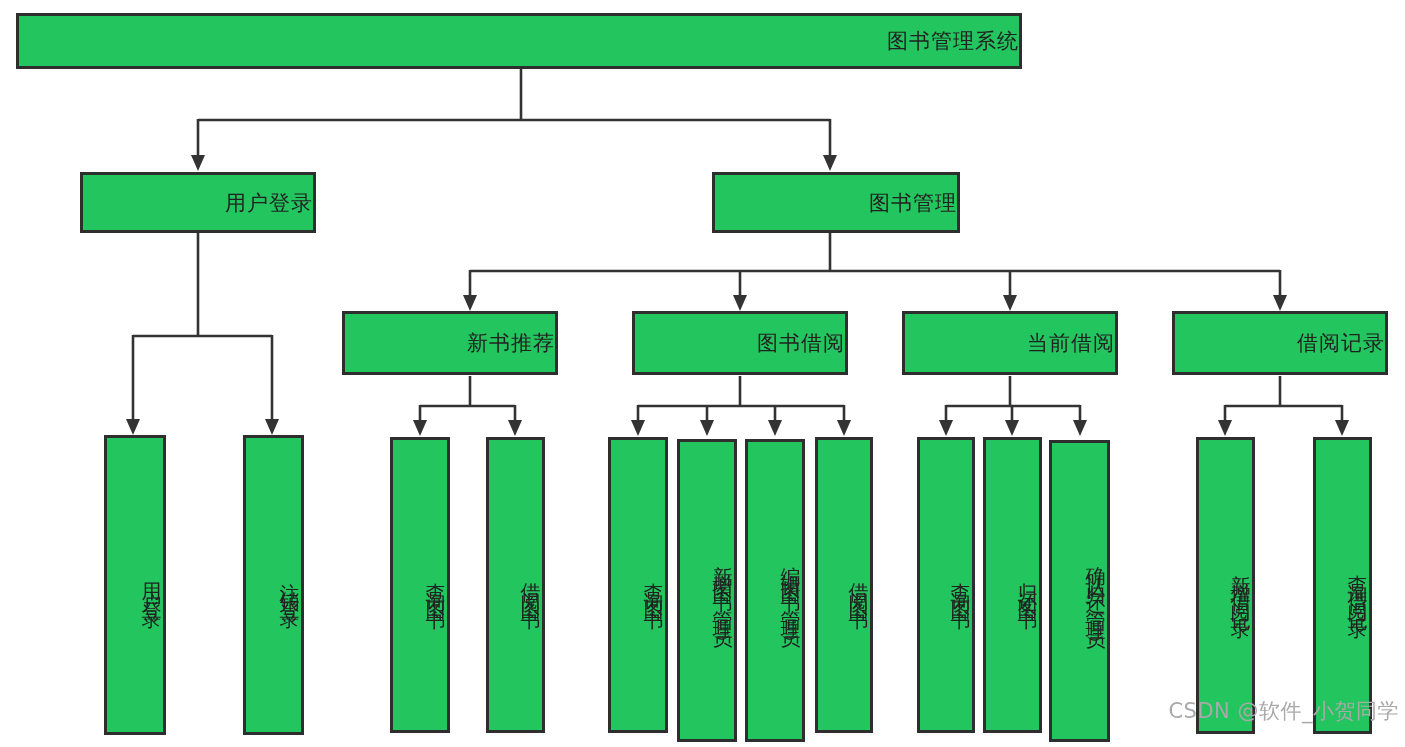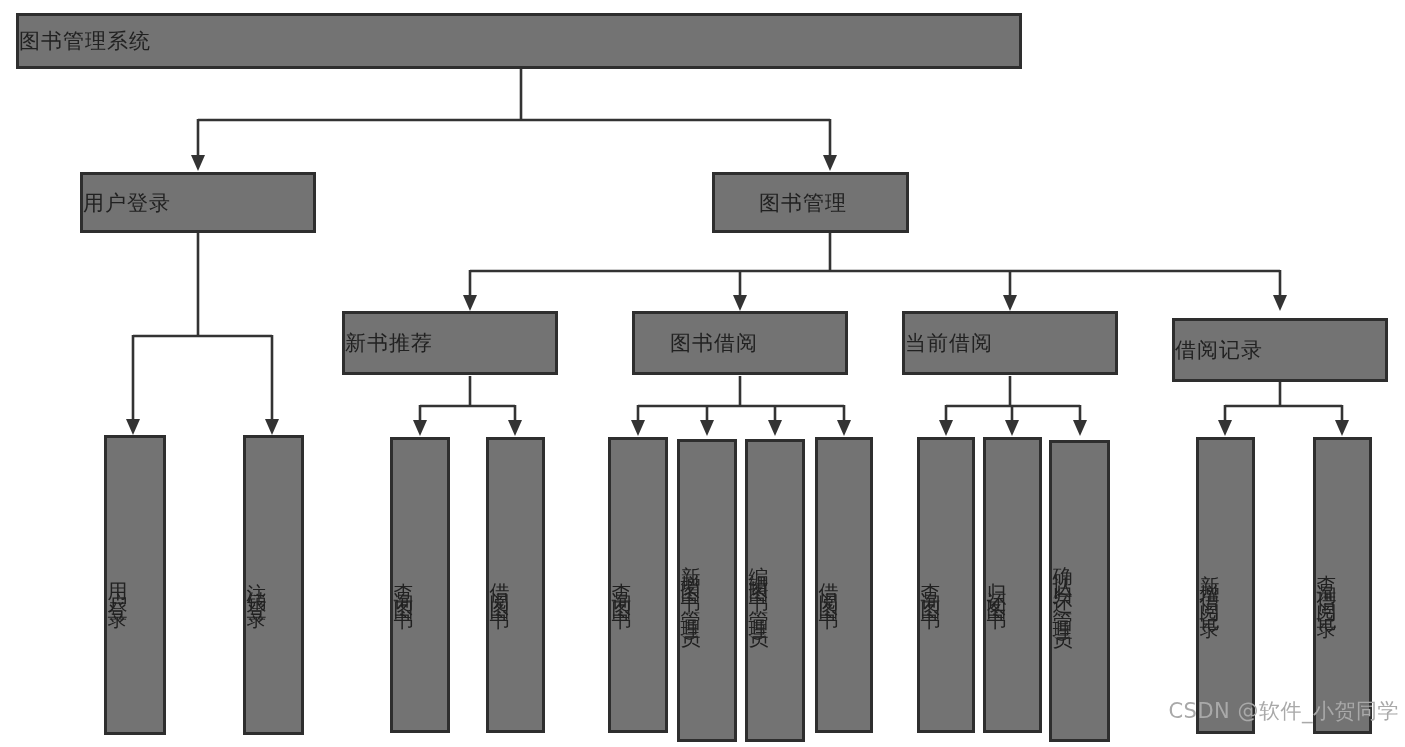--- a/index.html
+++ b/index.html
@@ -4,23 +4,23 @@
 <style>
   html,body { margin:0; padding:0; background:#fff; }
   .canvas {
     position:relative; width:1405px; height:747px; background:var(--background,#fff);
     font-family:"DejaVu Sans","Liberation Sans",sans-serif; overflow:hidden;
   }
   .edges { position:absolute; left:0; top:0; z-index:1; }
   .edges path { stroke:var(--line,#333333); stroke-width:2.6; fill:none; }
   .edges polygon { fill:var(--line,#333333); stroke:none; }
   .box {
-    position:absolute; box-sizing:border-box; background:#737373;
+    position:absolute; box-sizing:border-box; background:#22c55e;
     border:3px solid var(--border,#2e2e2e); color:var(--text,#212121);
-    display:flex; align-items:center; justify-content:flex-start; z-index:2;
+    display:flex; align-items:center; justify-content:flex-end; z-index:2;
   }
   .hbox { font-size:21px; letter-spacing:1px; }
   .vbox { font-size:20px; }
   .vbox .vtext {
     writing-mode:vertical-rl; line-height:1.1; letter-spacing:9px;
     display:block; text-align:center;
   }
   .watermark {
     position:absolute; right:6px; bottom:22px; z-index:3;
     color:var(--watermark,#a9a9a9); font-size:21px; letter-spacing:0.5px;
@@ -101,34 +101,34 @@
     </g>
   </svg>
 
   <div class="box hbox" style="left:16px; top:13px; width:1006px; height:56px;">
     <span>图书管理系统</span>
   </div>
 
   <div class="box hbox" style="left:80px; top:172px; width:236px; height:61px;">
     <span>用户登录</span>
   </div>
-  <div class="box hbox" style="left:712px; top:172px; width:197px; height:61px;padding-left:44px;">
+  <div class="box hbox" style="left:712px; top:172px; width:248px; height:61px;padding-left:44px;">
     <span>图书管理</span>
   </div>
 
   <div class="box hbox" style="left:342px; top:311px; width:216px; height:64px;">
     <span>新书推荐</span>
   </div>
   <div class="box hbox" style="left:632px; top:311px; width:216px; height:64px;padding-left:35px;">
     <span>图书借阅</span>
   </div>
   <div class="box hbox" style="left:902px; top:311px; width:216px; height:64px;">
     <span>当前借阅</span>
   </div>
-  <div class="box hbox" style="left:1172px; top:311px; width:216px; height:64px;margin-top:7px;">
+  <div class="box hbox" style="left:1172px; top:311px; width:216px; height:64px;">
     <span>借阅记录</span>
   </div>
 
   <div class="box vbox" style="left:104px; top:435px; width:62px; height:300px;">
     <span class="vtext">用户登录</span>
   </div>
   <div class="box vbox" style="left:243px; top:435px; width:61px; height:300px;">
     <span class="vtext">注销登录</span>
   </div>
 

